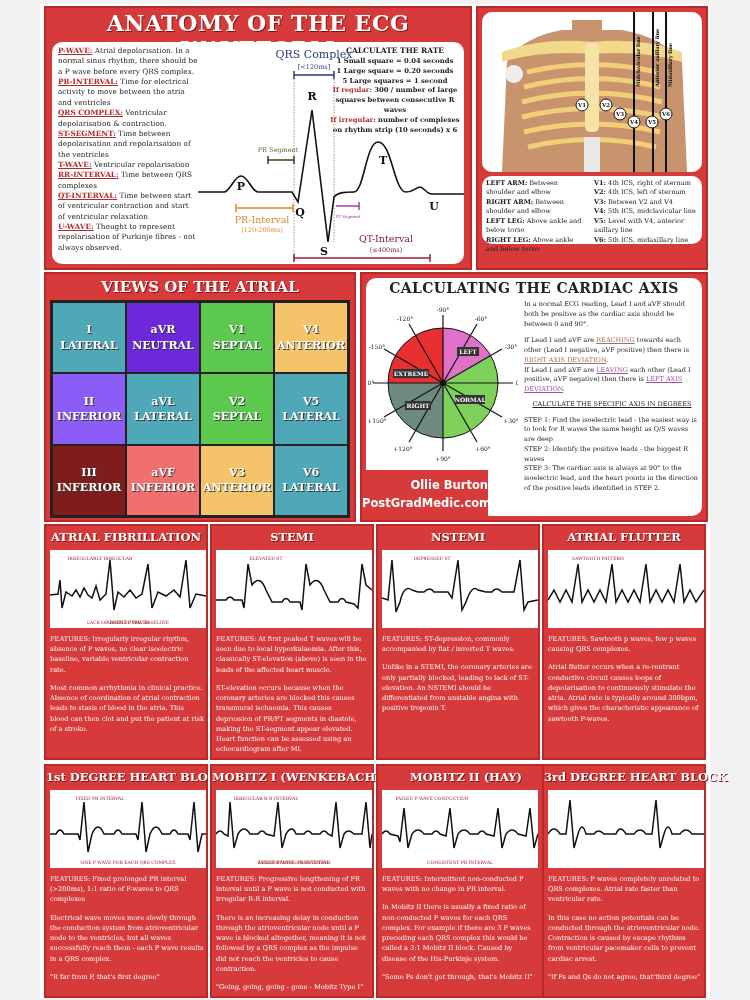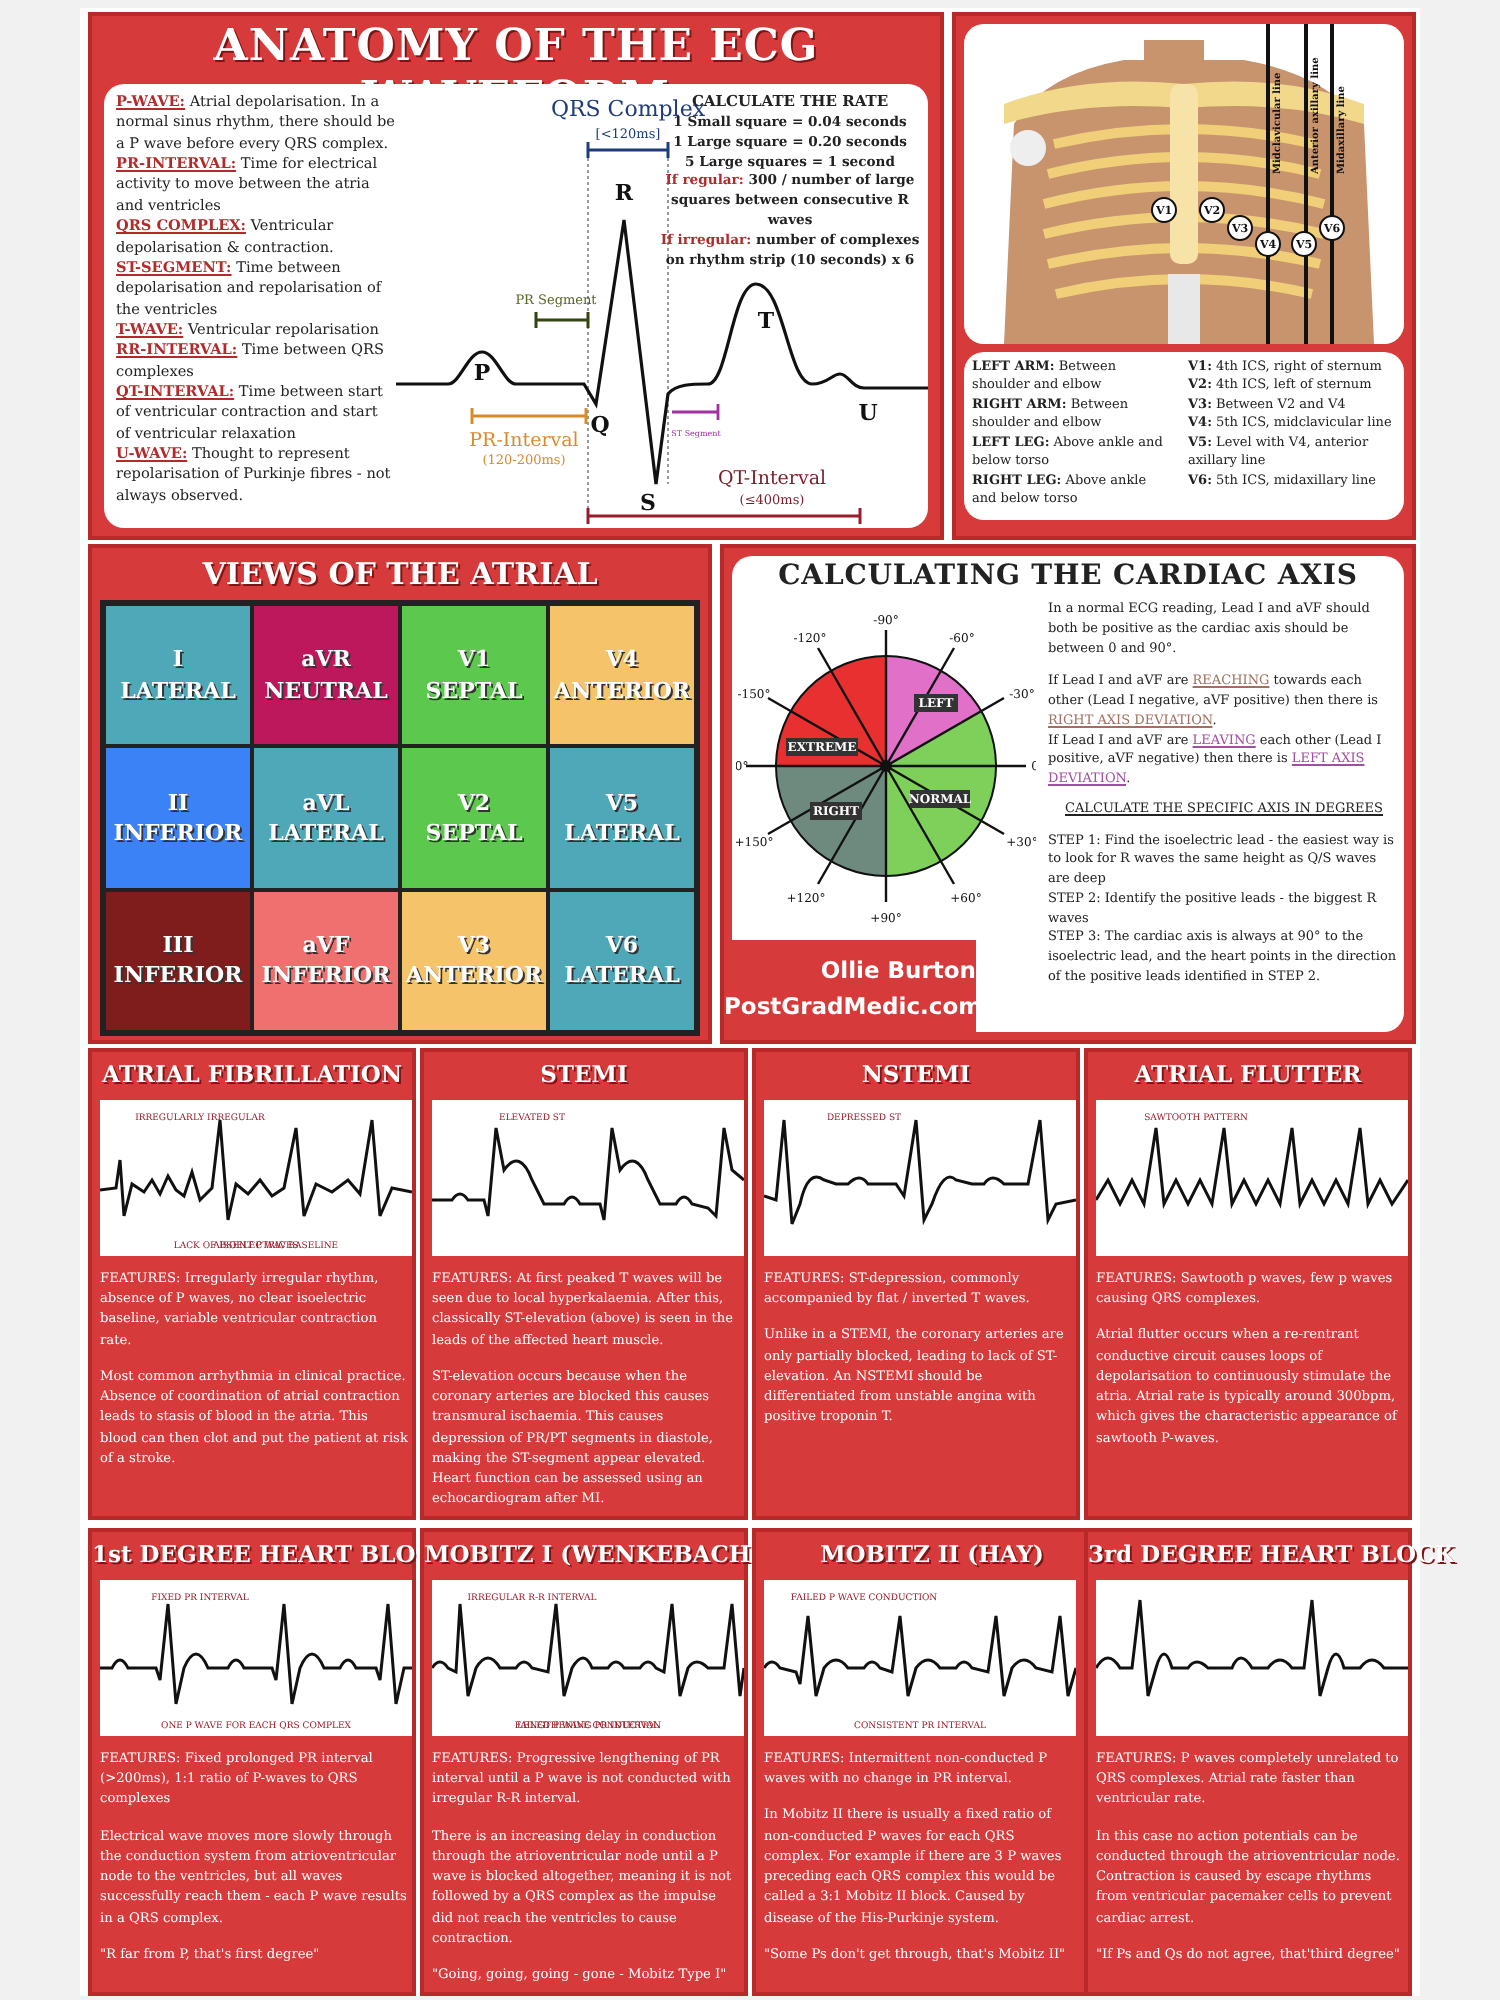--- a/index.html
+++ b/index.html
@@ -18,21 +18,21 @@
   #ecg-panel { left: 4px; top: 2px; width: 428px; height: 264px; }
   #ecg-panel .panel-title { font-size: 22px; letter-spacing: 0.5px; padding-top: 2px; height: 32px; }
   #ecg-inner { left: 6px; top: 34px; width: 412px; height: 222px; }
   #defs { position: absolute; left: 6px; top: 4px; width: 140px; }
   #rate { position: absolute; left: 276px; top: 4px; width: 134px; text-align: center; font-size: 6.8px; line-height: 1.45; font-weight: bold; color: #222; }
   #rate .t { font-size: 7.5px; }
 
   
   #torso-panel { left: 436px; top: 2px; width: 232px; height: 264px; }
   #torso-img { left: 4px; top: 4px; width: 220px; height: 160px; background: #c89876; overflow: hidden; }
-  #leads { left: 4px; top: 168px; width: 220px; height: 84px; font-size: 6.5px; line-height: 1.45; color: #222; text-decoration: underline; }
+  #leads { left: 4px; top: 168px; width: 220px; height: 68px; font-size: 6.5px; line-height: 1.45; color: #222; text-decoration: underline; }
 
   
   #views-panel { left: 4px; top: 268px; width: 312px; height: 250px; }
   #views-panel .panel-title { font-size: 15px; padding-top: 4px; height: 26px; }
   #views-grid { position: absolute; left: 4px; top: 26px; width: 300px; height: 218px; display: grid; grid-template-columns: repeat(4,1fr); grid-template-rows: repeat(3,1fr); border: 2px solid #222; }
   .cell { border: 1px solid #222; display: flex; flex-direction: column; align-items: center; justify-content: center; color: #fff; font-weight: bold; font-size: 11px; text-shadow: 1px 1px 0 #333; line-height: 1.4; text-align: center; }
 
   
   #axis-panel { left: 320px; top: 268px; width: 348px; height: 250px; }
   #axis-inner { left: 4px; top: 4px; width: 336px; height: 238px; }
@@ -168,33 +168,33 @@
     </div>
   </div>
 
   <div class="panel" id="views-panel">
     <div class="panel-title">VIEWS OF THE ATRIAL</div>
     <div id="views-grid">
         <div class="cell" style="background: rgb(79, 168, 184);">
           <span>I</span>
           <span>LATERAL</span>
         </div>
-        <div class="cell" style="background: #be185d;">
+        <div class="cell" style="background: #6d28d9;">
           <span>aVR</span>
           <span>NEUTRAL</span>
         </div>
         <div class="cell" style="background: rgb(92, 200, 78);">
           <span>V1</span>
           <span>SEPTAL</span>
         </div>
         <div class="cell" style="background: rgb(245, 196, 106);">
           <span>V4</span>
           <span>ANTERIOR</span>
         </div>
-        <div class="cell" style="background: #3b82f6;">
+        <div class="cell" style="background: #8b5cf6;">
           <span>II</span>
           <span>INFERIOR</span>
         </div>
         <div class="cell" style="background: rgb(79, 168, 184);">
           <span>aVL</span>
           <span>LATERAL</span>
         </div>
         <div class="cell" style="background: rgb(92, 200, 78);">
           <span>V2</span>
           <span>SEPTAL</span>

